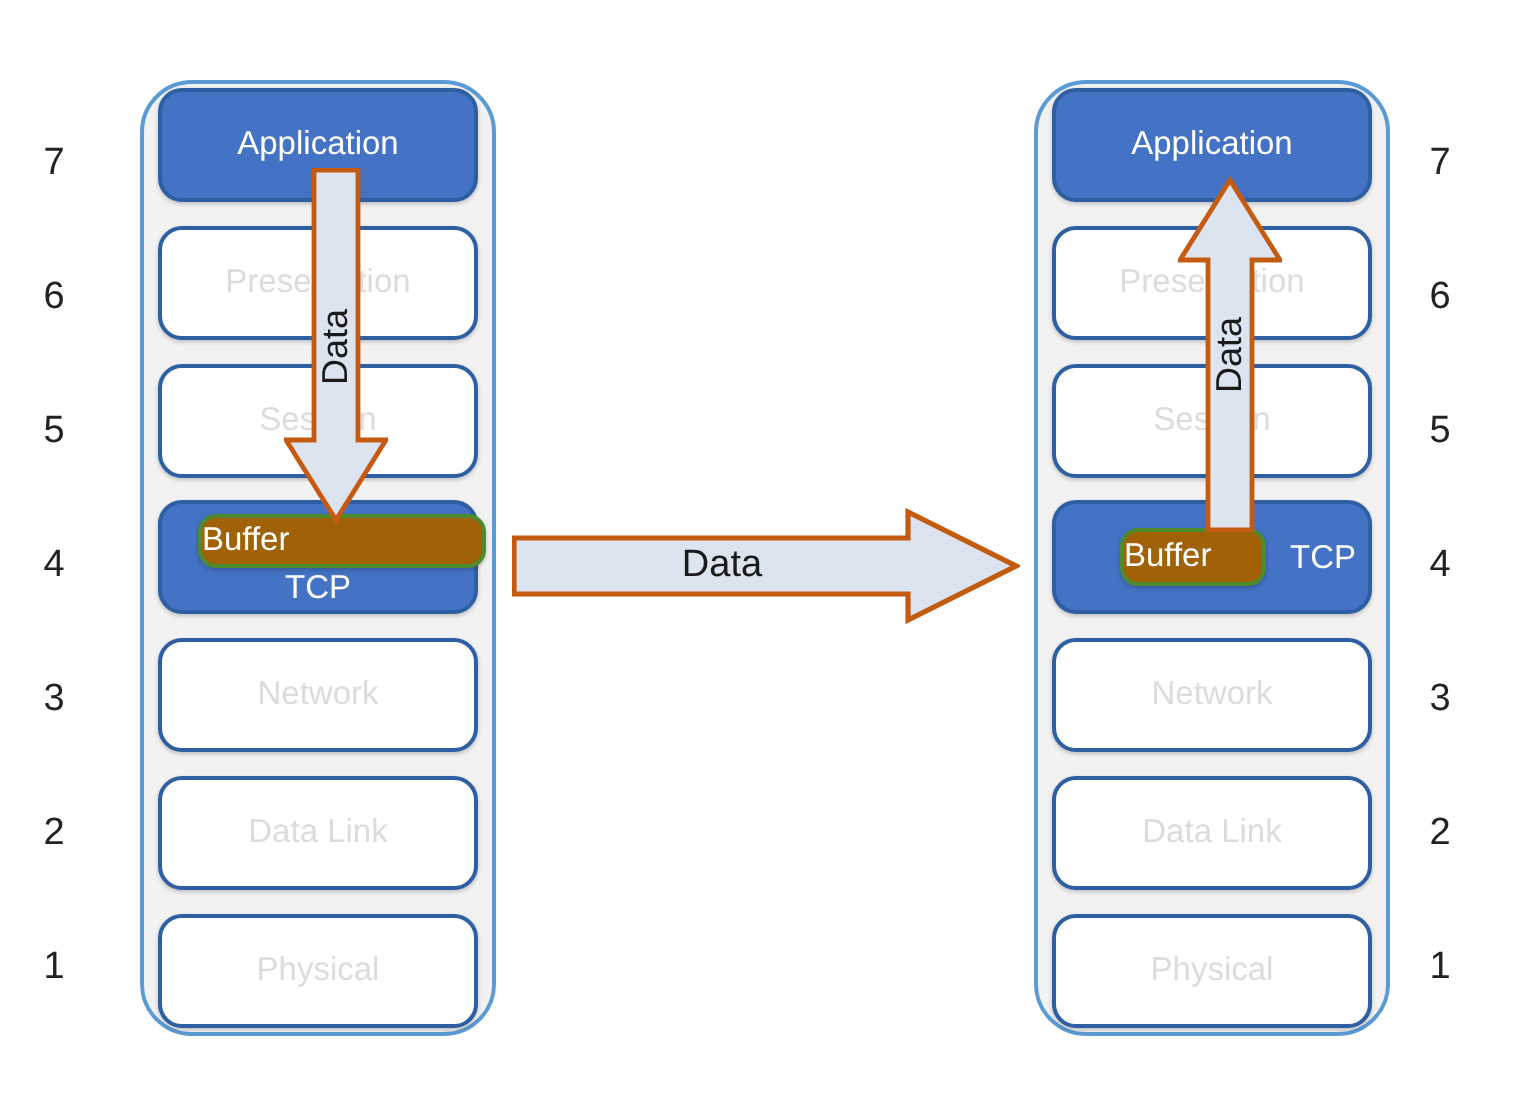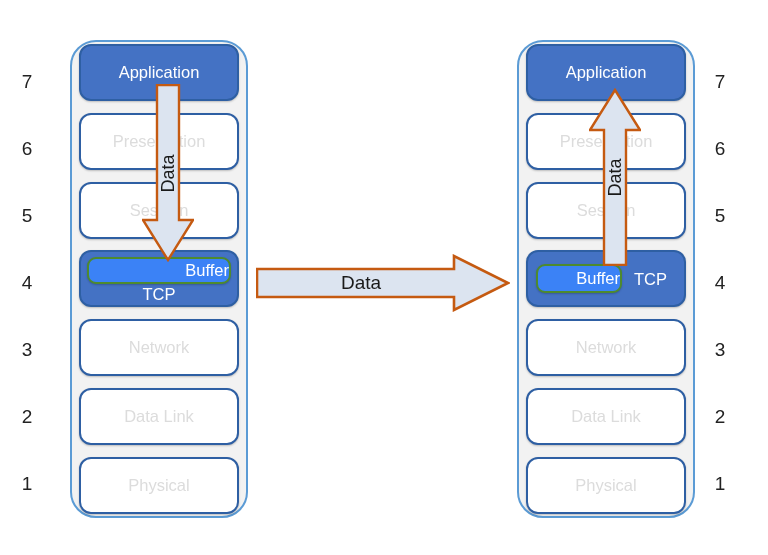--- a/index.html
+++ b/index.html
@@ -85,30 +85,31 @@
     padding: 3px 6px 2px 6px;
   }
   .tp-inner.inline {
     flex-direction: row;
     align-items: center;
     justify-content: flex-start;
     padding: 0 6px 0 8px;
     gap: 12px;
   }
   .buffer {
-    background: #3b82f6;
+    background: #a16207;
     border: 2px solid #4E8A2E;
     border-radius: 9px;
     color: #ffffff;
     font-size: 16.5px;
     display: flex;
     align-items: center;
-    justify-content: flex-end;
+    justify-content: flex-start;
     box-sizing: border-box;
     box-shadow: 0 1px 2px rgba(0,0,0,0.22);
+    margin-left: 24px;
   }
   .tp-inner.stacked .buffer {
     width: 100%;
     height: 27px;
     margin-bottom: 1px;
   }
   .tp-inner.inline .buffer {
     width: 86px;
     height: 29px;
   }

